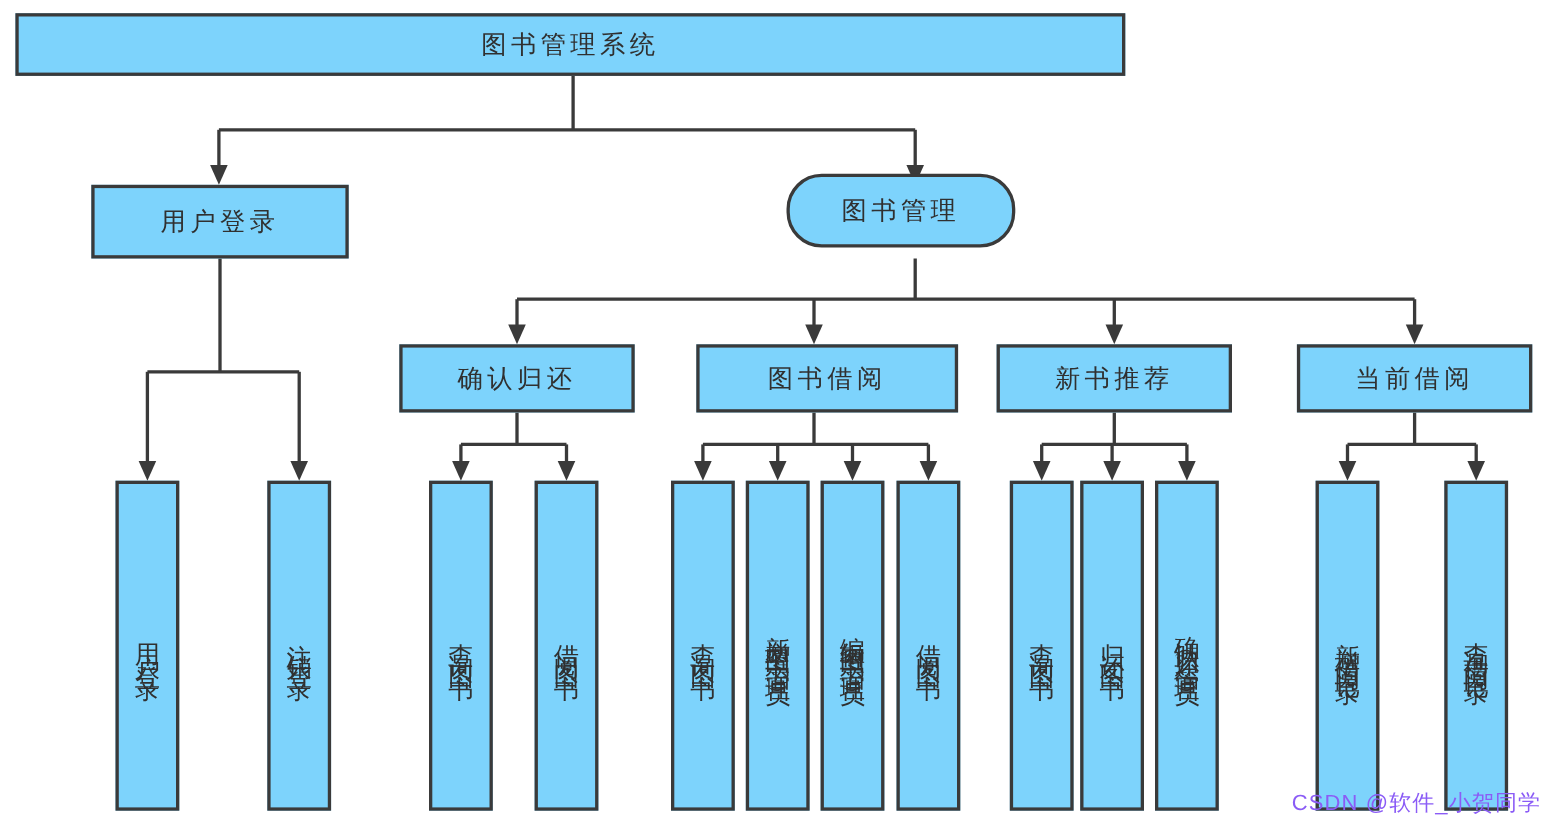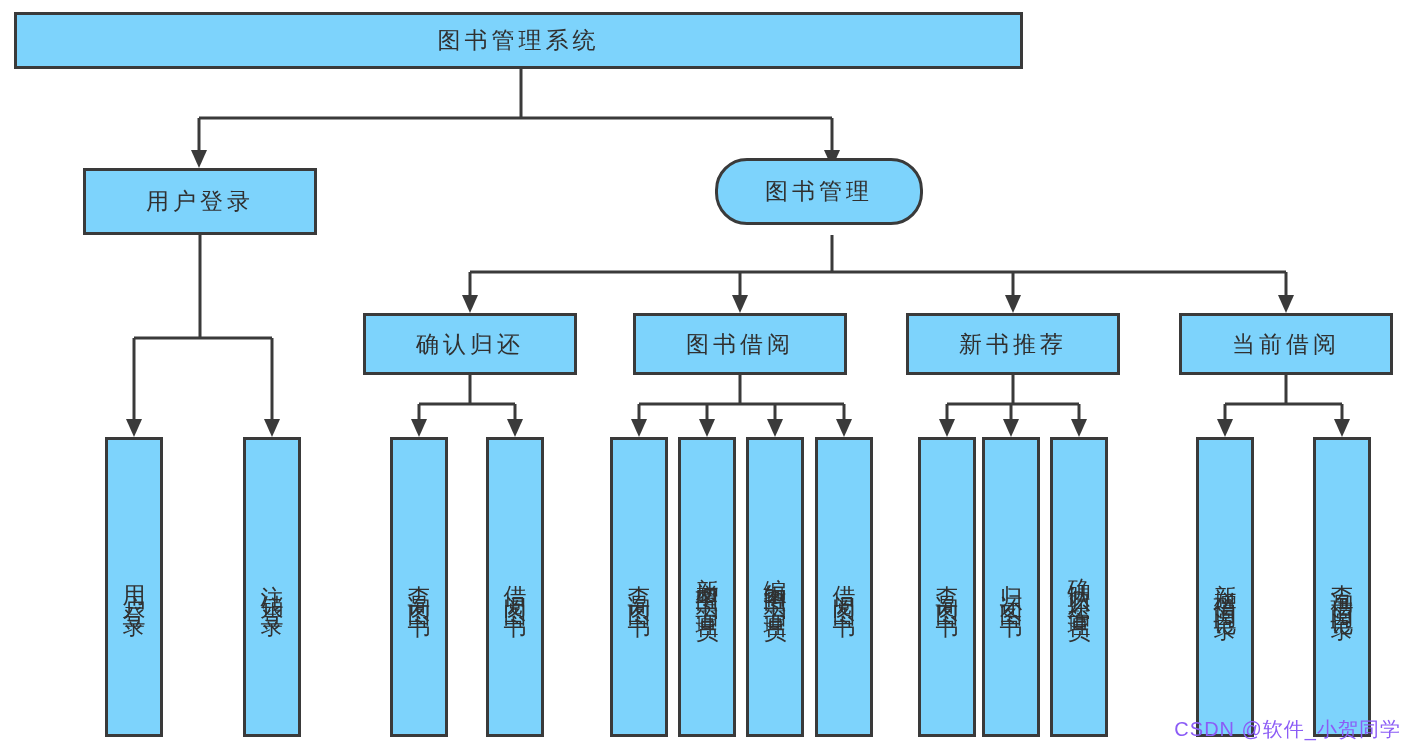--- a/index.html
+++ b/index.html
@@ -111,21 +111,21 @@
   <div class="node hnode" style="left:83px;top:168px;width:234px;height:67px;">
     <span>用户登录</span>
   </div>
   <div class="node hnode" style="left:715px;top:158px;width:208px;height:67px;border-radius:32px;">
     <span>图书管理</span>
   </div>
 
   <div class="node hnode" style="left:363px;top:313px;width:214px;height:62px;">
     <span>确认归还</span>
   </div>
-  <div class="node hnode" style="left:633px;top:313px;width:214px;height:62px;">
+  <div class="node hnode" style="left:633px;top:313px;width:238px;height:62px;">
     <span>图书借阅</span>
   </div>
   <div class="node hnode" style="left:906px;top:313px;width:214px;height:62px;">
     <span>新书推荐</span>
   </div>
   <div class="node hnode" style="left:1179px;top:313px;width:214px;height:62px;">
     <span>当前借阅</span>
   </div>
 
   <div class="node leaf ls-s" style="left:105px;top:437px;width:58px;height:300px;">

